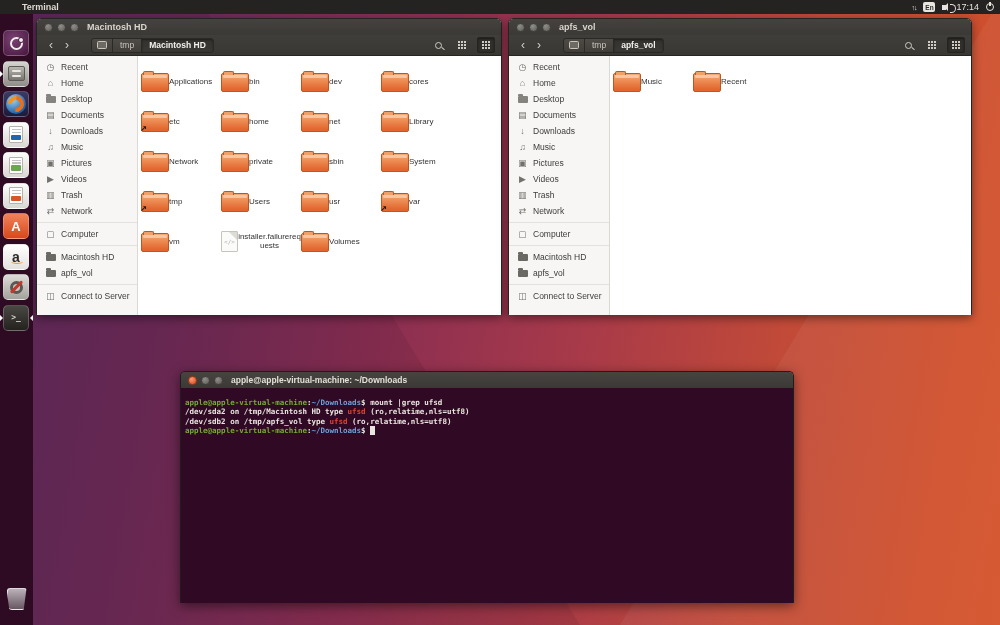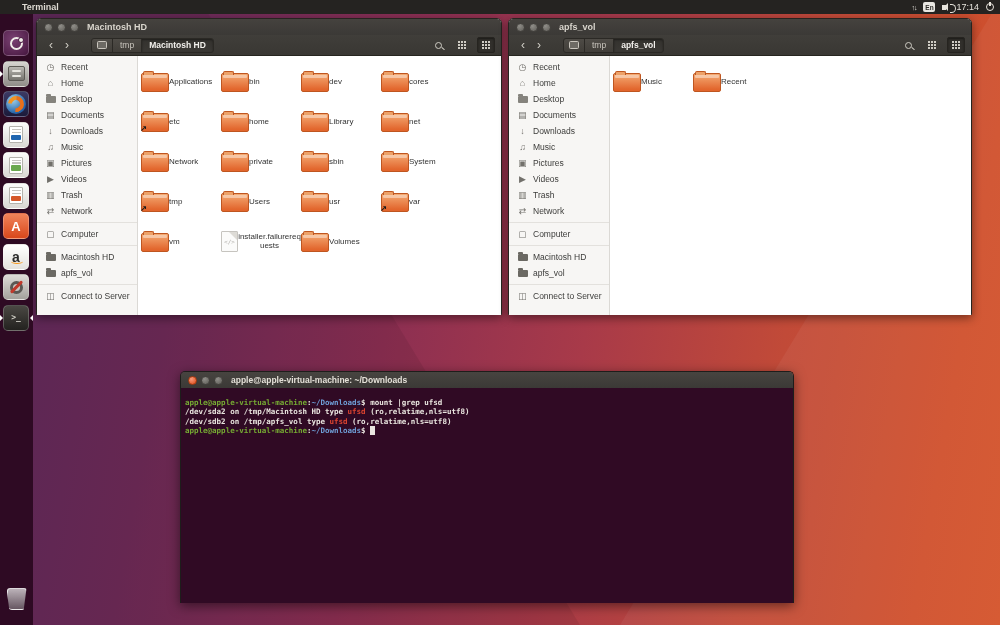--- a/index.html
+++ b/index.html
@@ -382,27 +382,27 @@
         <div class="file-cell">
           <span class="icon-box">
             <span class="folder"></span>
           </span>
           <div class="file-label">home</div>
         </div>
         <div class="file-cell">
           <span class="icon-box">
             <span class="folder"></span>
           </span>
+          <div class="file-label">net</div>
+        </div>
+        <div class="file-cell">
+          <span class="icon-box">
+            <span class="folder"></span>
+          </span>
           <div class="file-label">Library</div>
-        </div>
-        <div class="file-cell">
-          <span class="icon-box">
-            <span class="folder"></span>
-          </span>
-          <div class="file-label">net</div>
         </div>
         <div class="file-cell">
           <span class="icon-box">
             <span class="folder"></span>
           </span>
           <div class="file-label">Network</div>
         </div>
         <div class="file-cell">
           <span class="icon-box">
             <span class="folder"></span>

